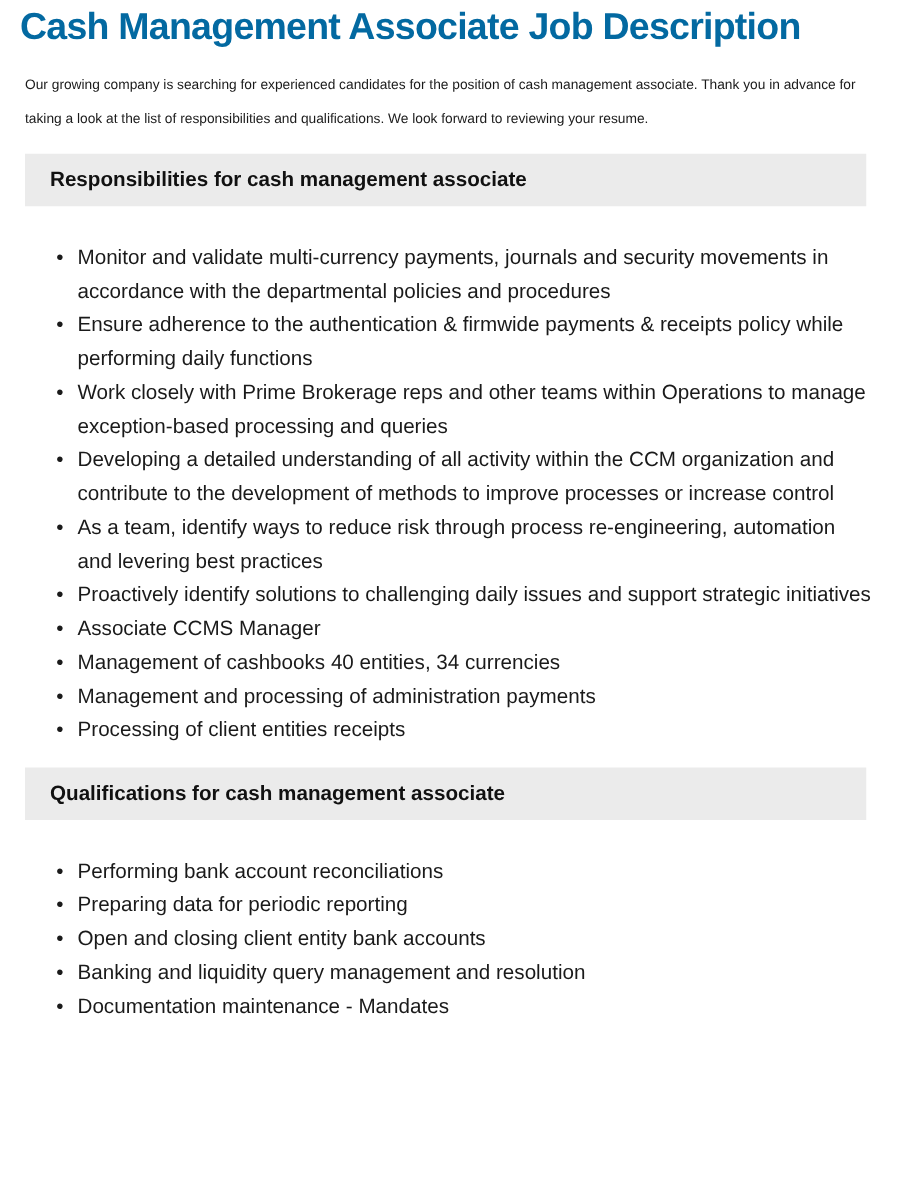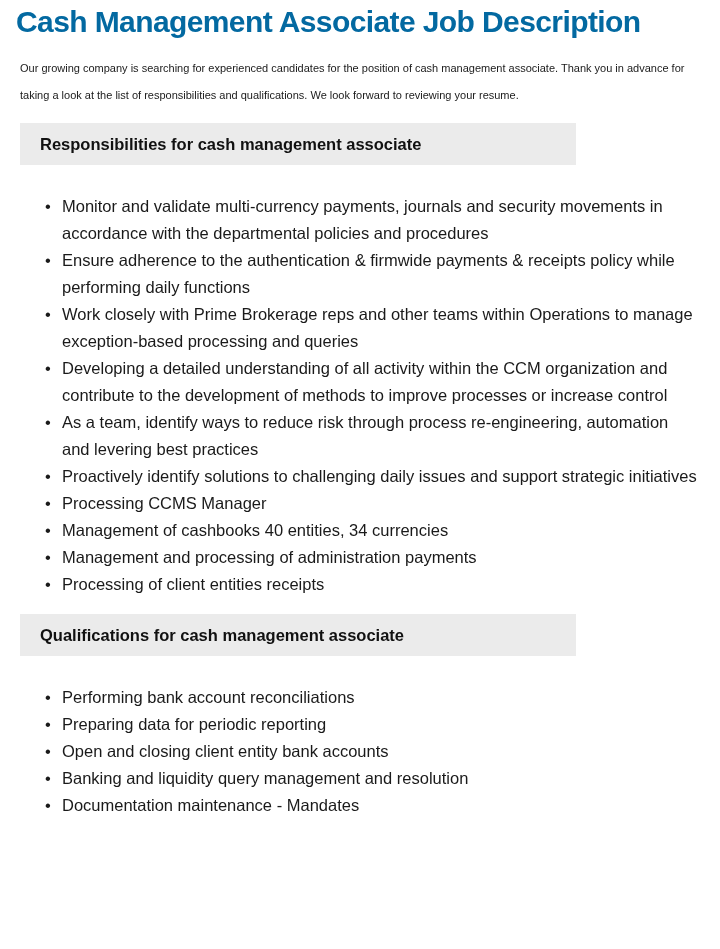--- a/index.html
+++ b/index.html
@@ -26,21 +26,21 @@
     color: #0369a1;
   }
   p.intro {
     margin: 15px 0 0 0;
     max-width: 677px;
     font-size: 11px;
     line-height: 27px;
   }
   .section-bar {
     box-sizing: border-box;
-    width: 556px;
+    width: 673px;
     height: 42px;
     margin-top: 14px;
     padding-left: 20px;
     background: #ebebeb;
     display: flex;
     align-items: center;
     font-size: 16.5px;
     font-weight: 700;
     color: #111111;
   }
@@ -73,21 +73,21 @@
 
   <section>
     <div class="section-bar">Responsibilities for cash management associate</div>
     <ul class="bullet-list">
         <li>Monitor and validate multi-currency payments, journals and security movements in accordance with the departmental policies and procedures</li>
         <li>Ensure adherence to the authentication &amp; firmwide payments &amp; receipts policy while performing daily functions</li>
         <li>Work closely with Prime Brokerage reps and other teams within Operations to manage exception-based processing and queries</li>
         <li>Developing a detailed understanding of all activity within the CCM organization and contribute to the development of methods to improve processes or increase control</li>
         <li>As a team, identify ways to reduce risk through process re-engineering, automation and levering best practices</li>
         <li>Proactively identify solutions to challenging daily issues and support strategic initiatives</li>
-        <li>Processing CCMS Manager</li>
+        <li>Associate CCMS Manager</li>
         <li>Management of cashbooks 40 entities, 34 currencies</li>
         <li>Management and processing of administration payments</li>
         <li>Processing of client entities receipts</li>
       </ul>
   </section>
 
   <section>
     <div class="section-bar">Qualifications for cash management associate</div>
     <ul class="bullet-list">
         <li>Performing bank account reconciliations</li>

